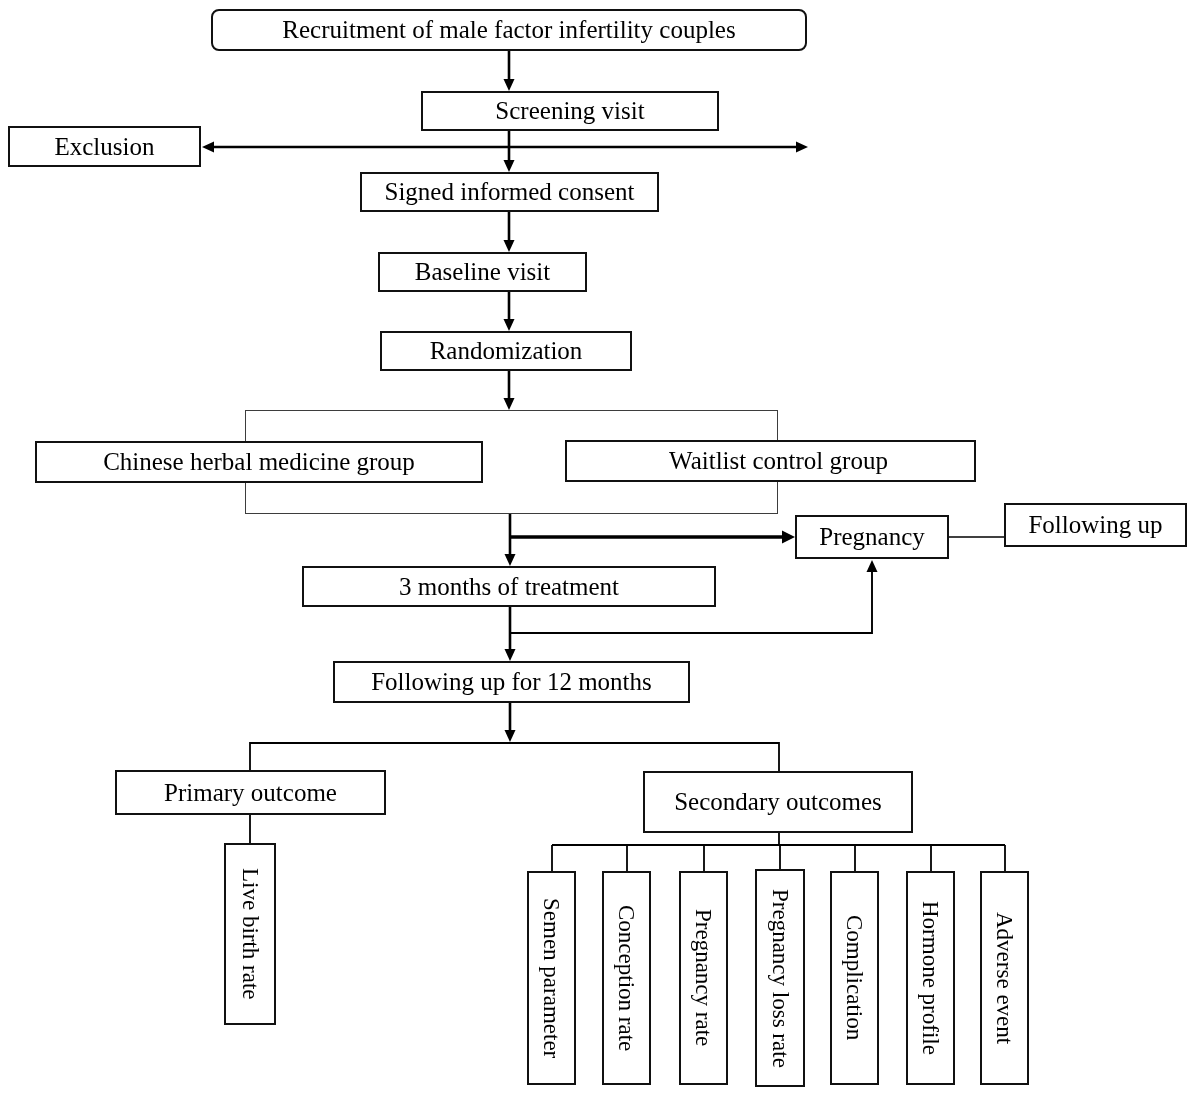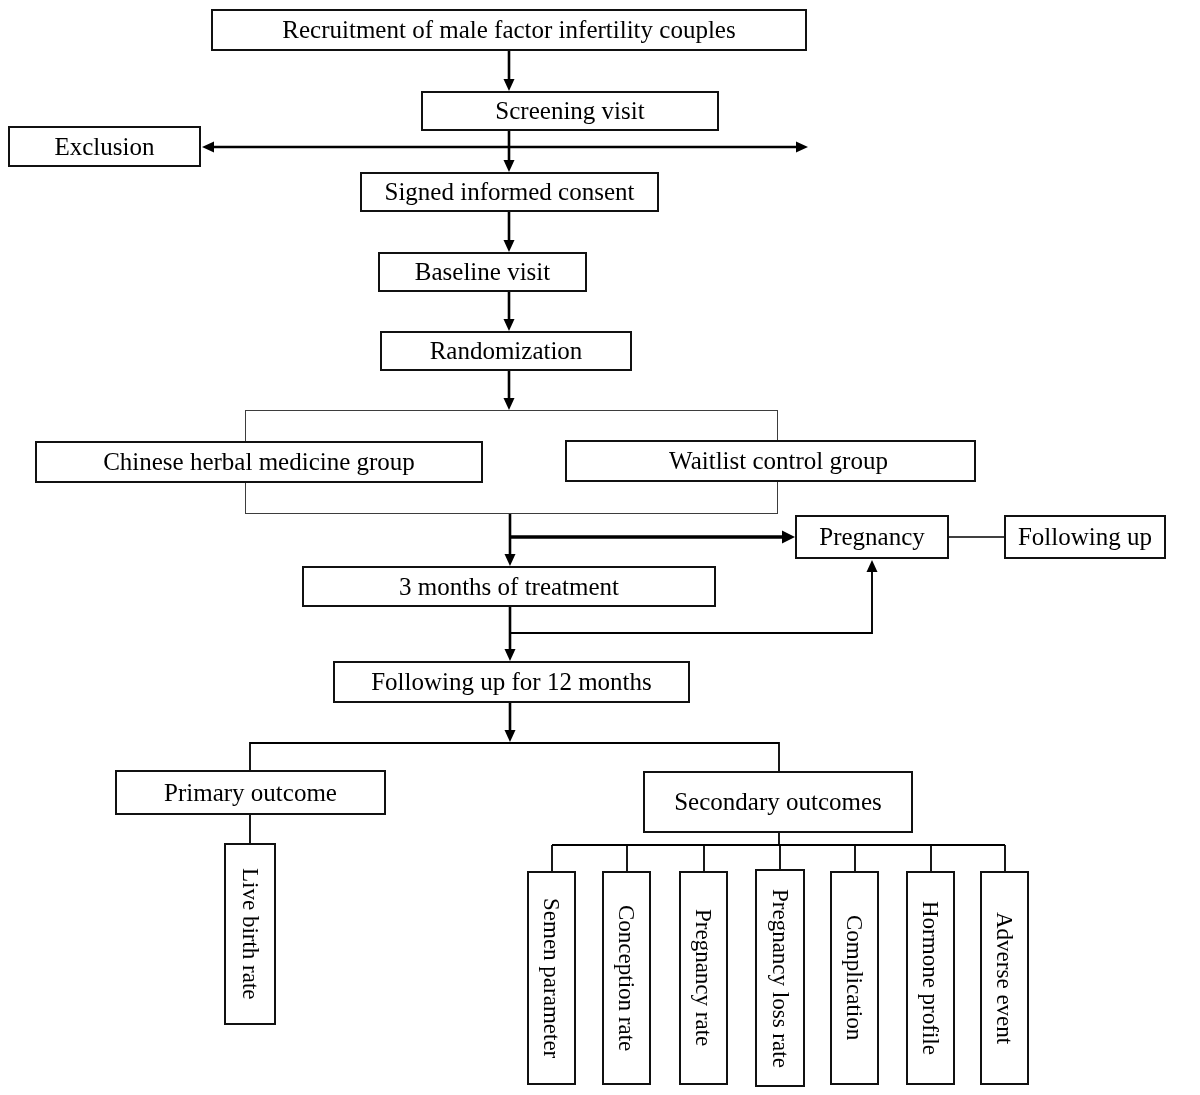--- a/index.html
+++ b/index.html
@@ -33,32 +33,32 @@
     white-space:nowrap;
   }
   #groups-container{
     position:absolute;
     box-sizing:border-box;
     border:1.6px solid #3d3d3d;
     background:#fff;
     z-index:0;
   }
   
-  #n-recruitment   {left:211px;top:9px;  width:596px;height:42px;}
+  #n-recruitment   {left:211px;top:9px;  width:596px;height:42px;border-radius:8px;}
   #n-screening     {left:382px;top:91px; width:298px;height:40px;margin-left:39px;}
   #n-exclusion     {left:8px;  top:126px;width:193px;height:41px;}
   #n-inclusion     {left:809px;top:126px;width:196px;height:41px;}
   #n-consent       {left:360px;top:172px;width:299px;height:40px;}
   #n-baseline      {left:378px;top:252px;width:209px;height:40px;}
   #n-randomization {left:380px;top:331px;width:252px;height:40px;}
   #groups-container{left:245px;top:410px;width:533px;height:104px;}
   #n-herbal        {left:35px; top:441px;width:448px;height:42px;}
   #n-waitlist      {left:565px;top:440px;width:411px;height:42px;padding-left:16px;}
   #n-pregnancy     {left:795px;top:515px;width:154px;height:44px;}
-  #n-followup      {left:1004px;top:515px;width:162px;height:44px;text-align:right;}
+  #n-followup      {left:1004px;top:503px;width:183px;height:44px;text-align:right;}
   #n-months3       {left:302px;top:566px;width:414px;height:41px;}
   #n-fup12         {left:333px;top:661px;width:357px;height:42px;}
   #n-primary       {left:115px;top:770px;width:271px;height:45px;}
   #n-secondary     {left:643px;top:771px;width:270px;height:62px;}
   #n-livebirth     {left:224px;top:843px;width:52px;height:182px;}
   #n-semen         {left:527px;top:871px;width:49px;height:214px;}
   #n-conception    {left:602px;top:871px;width:49px;height:214px;}
   #n-pregrate      {left:679px;top:871px;width:49px;height:214px;}
   #n-pregloss      {left:755px;top:869px;width:50px;height:218px;}
   #n-complication  {left:830px;top:871px;width:49px;height:214px;}

